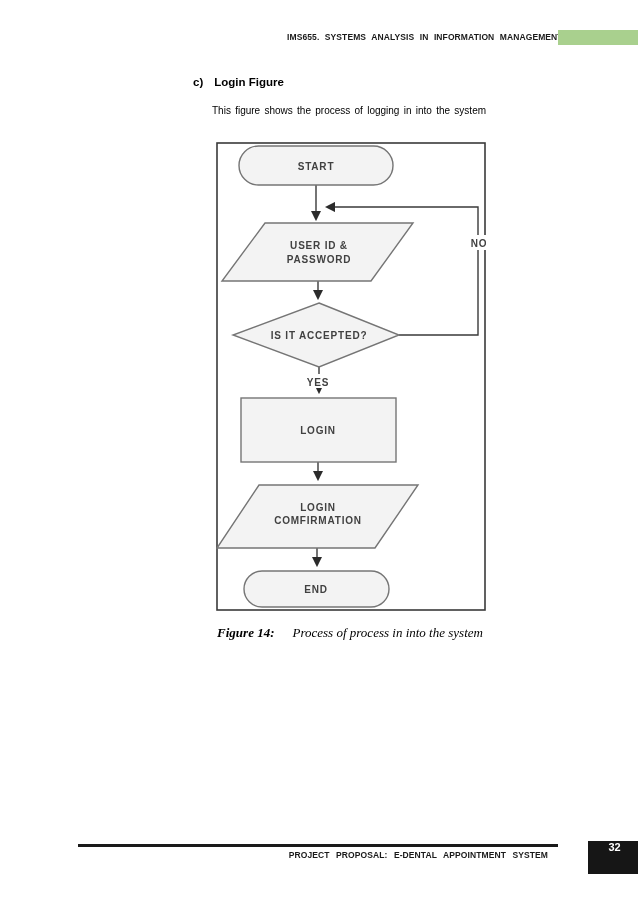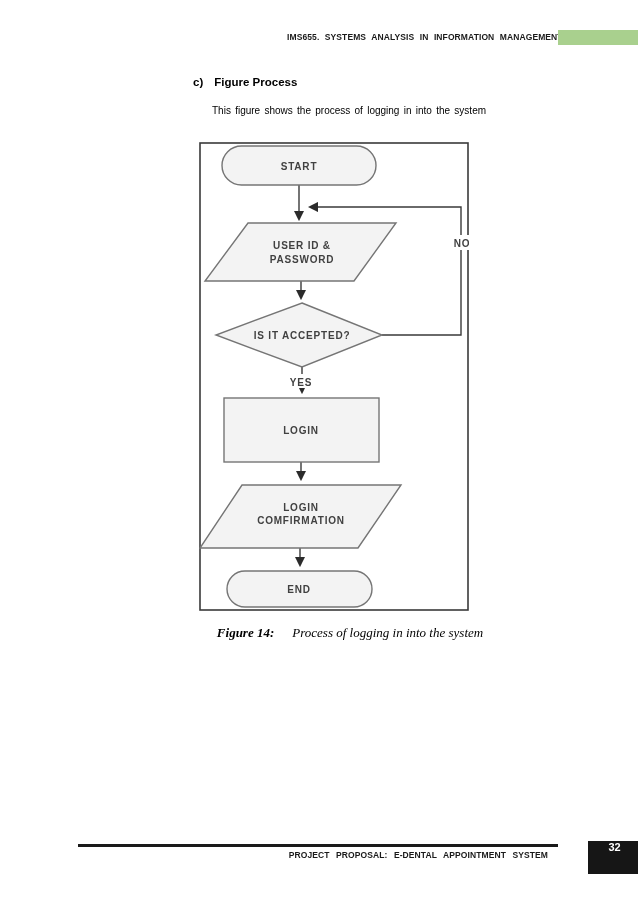--- a/index.html
+++ b/index.html
@@ -54,21 +54,21 @@
     top: 105px;
     font-size: 10px;
     word-spacing: 1.5px;
     color: #000;
     white-space: nowrap;
   }
 
   
   .figure-box {
     position: absolute;
-    left: 199px;
+    left: 216px;
     top: 142px;
     width: 220px;
     height: 469px;
   }
   svg .frame {
     fill: none;
     stroke: var(--line, #3a3a3a);
     stroke-width: 1.6;
   }
   svg .shape {
@@ -148,21 +148,21 @@
   }
 </style>
 </head>
 <body>
 
 <div class="header-course">IMS655. SYSTEMS ANALYSIS IN INFORMATION MANAGEMENT 2</div>
 <div class="header-green-bar"></div>
 
 <div class="section-heading">
   <span>c)</span>
-  <span>Figure Process</span>
+  <span>Login Figure</span>
 </div>
 <div class="section-desc">This figure shows the process of logging in into the system</div>
 
 <div class="figure-box">
   <svg width="270" height="469" viewBox="0 0 270 469">
     <defs>
       <marker id="arrow" viewBox="0 0 10 10" refX="8" refY="5" markerWidth="7.5" markerHeight="7.5" orient="auto-start-reverse">
         <path d="M0 0 L10 5 L0 10 z" fill="#2b2b2b"></path>
       </marker>
     </defs>
@@ -193,20 +193,20 @@
     <text x="102" y="243.5">YES</text>
     <text x="263" y="104.5">NO</text>
     <text x="102" y="291.5">LOGIN</text>
     <text x="102" y="368.5">LOGIN</text>
     <text x="102" y="382">COMFIRMATION</text>
     <text x="100" y="450.5">END</text>
   </svg>
 </div>
 
 <div class="figure-caption">
-  <span class="cap-label">Figure 14:</span><span>Process of logging in into the system</span>
+  <span class="cap-label">Figure 14:</span><span>Process of process in into the system</span>
 </div>
 
 <div class="footer-rule"></div>
 <div class="footer-text">PROJECT PROPOSAL: E-DENTAL APPOINTMENT SYSTEM</div>
 <div class="page-number-box">
   <span>32</span>
 </div>
 
 </body></html>

